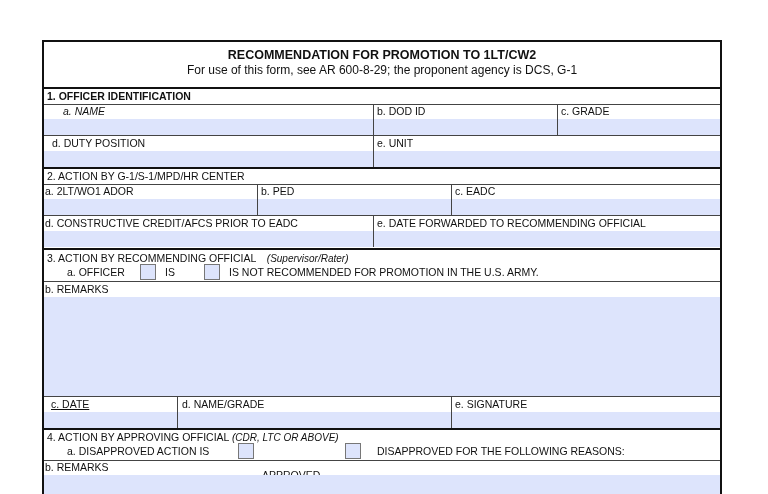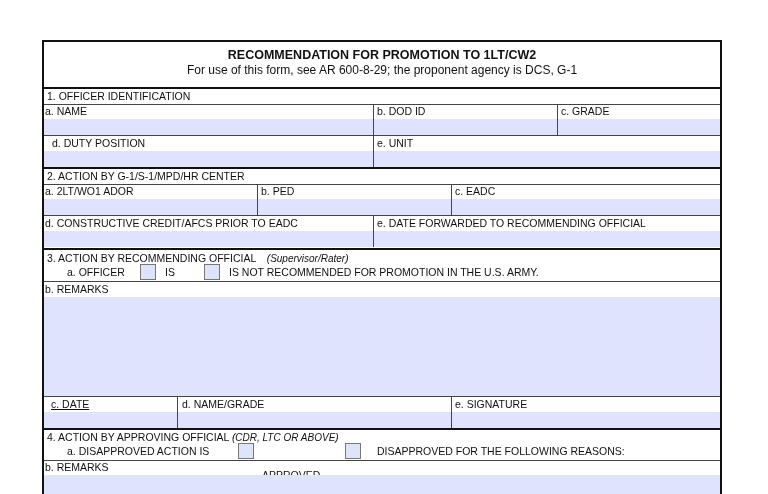--- a/index.html
+++ b/index.html
@@ -19,24 +19,24 @@
 </style>
 </head>
 <body>
 
 <div class="form">
 
   <div class="title">RECOMMENDATION FOR PROMOTION TO 1LT/CW2</div>
   <div class="subtitle">For use of this form, see AR 600-8-29; the proponent agency is DCS, G-1</div>
   <div class="hthick" style="top:45px;"></div>
 
-  <div class="label" style="left:3px; top:48px;">1.  OFFICER IDENTIFICATION</div>
+  <div class="label" style="left:3px; top:48px;font-weight:bold;">1.  OFFICER IDENTIFICATION</div>
   <div class="hline" style="top:62px;"></div>
 
-  <div class="label" style="left:1px; top:63px;">a.  NAME</div>
+  <div class="label" style="left:19px; top:63px;font-style:italic;">a.  NAME</div>
   <div class="fill" style="left:0; top:77px; width:329px; height:16px;"></div>
   <div class="vline" style="left:329px; top:62px; height:63px;"></div>
   <div class="label" style="left:333px; top:63px;">b.  DOD ID</div>
   <div class="fill" style="left:330px; top:77px; width:183px; height:16px;"></div>
   <div class="vline" style="left:513px; top:62px; height:32px;"></div>
   <div class="label" style="left:517px; top:63px;">c.  GRADE</div>
   <div class="fill" style="left:514px; top:77px; width:162px; height:16px;"></div>
   <div class="hline" style="top:93px;"></div>
 
   <div class="label" style="left:8px; top:95px;">d.  DUTY POSITION</div>

